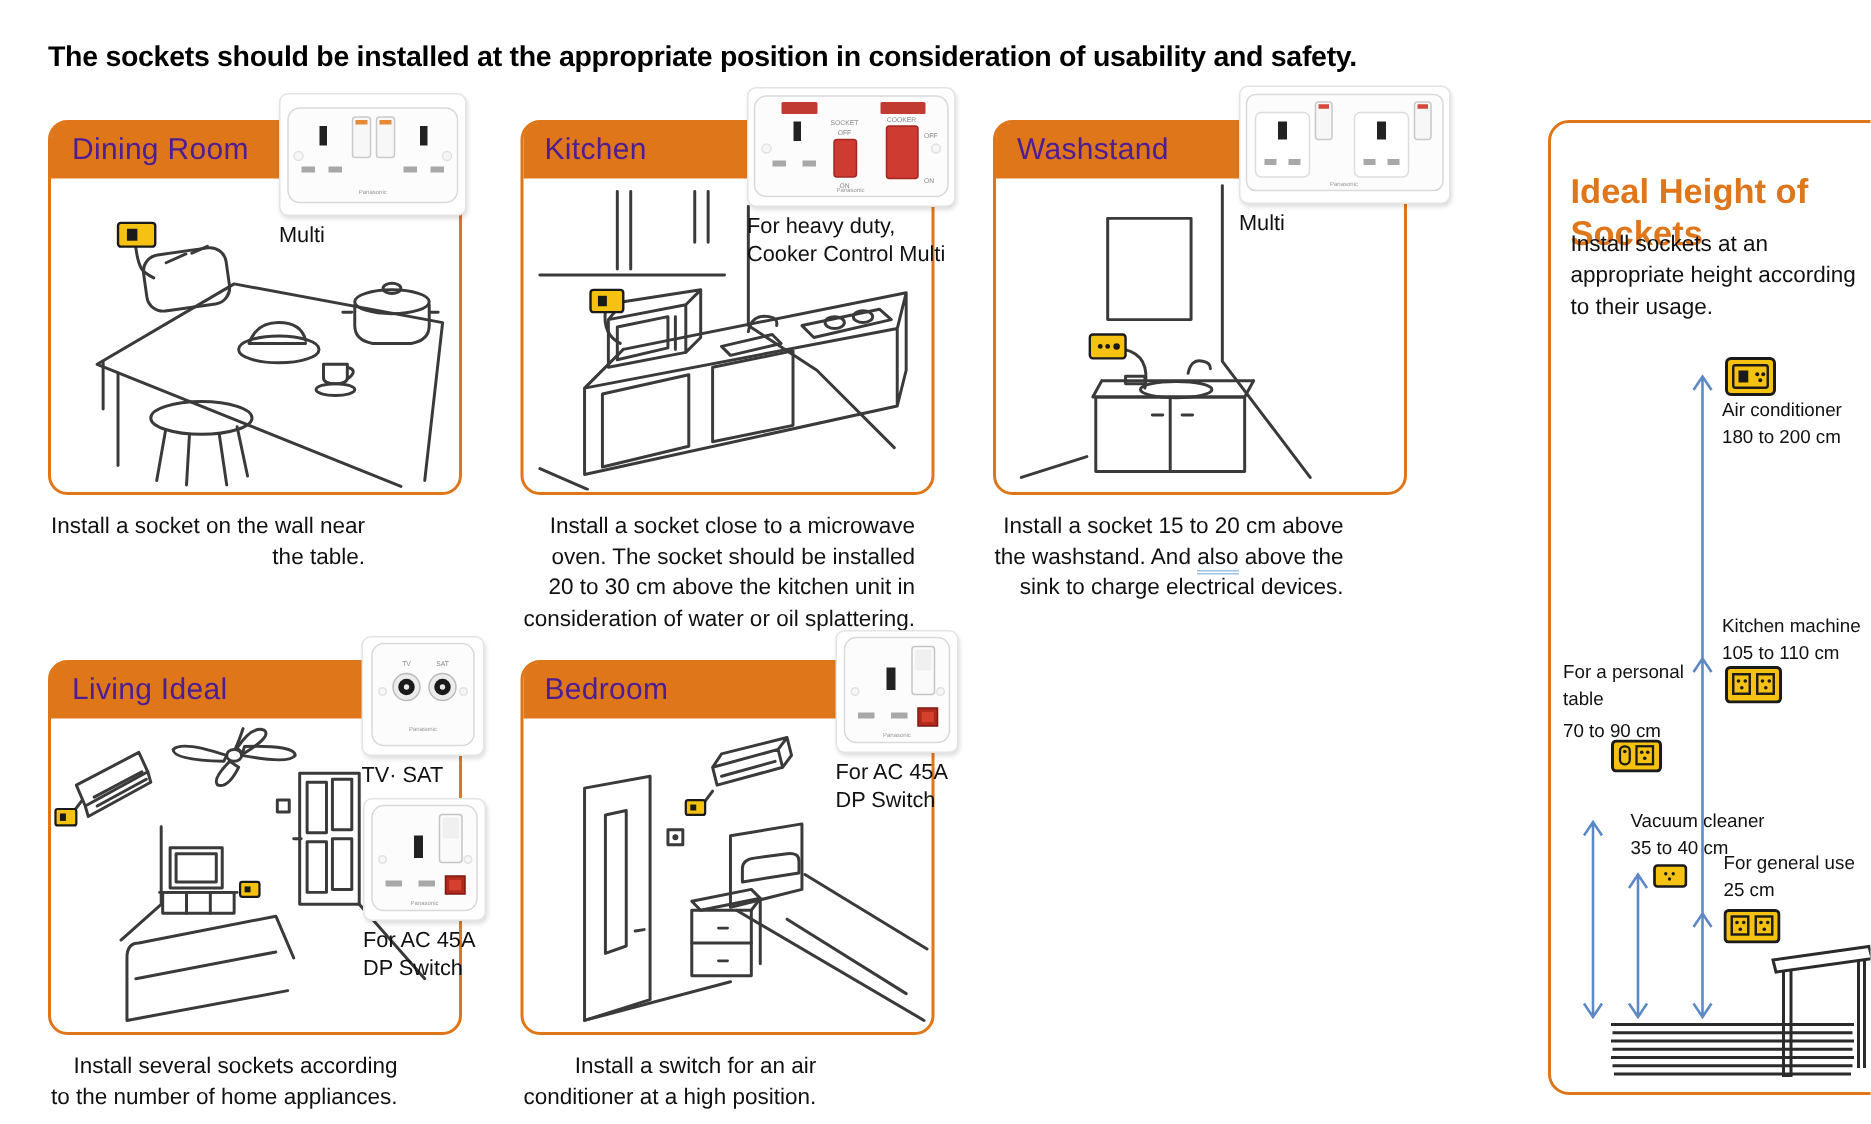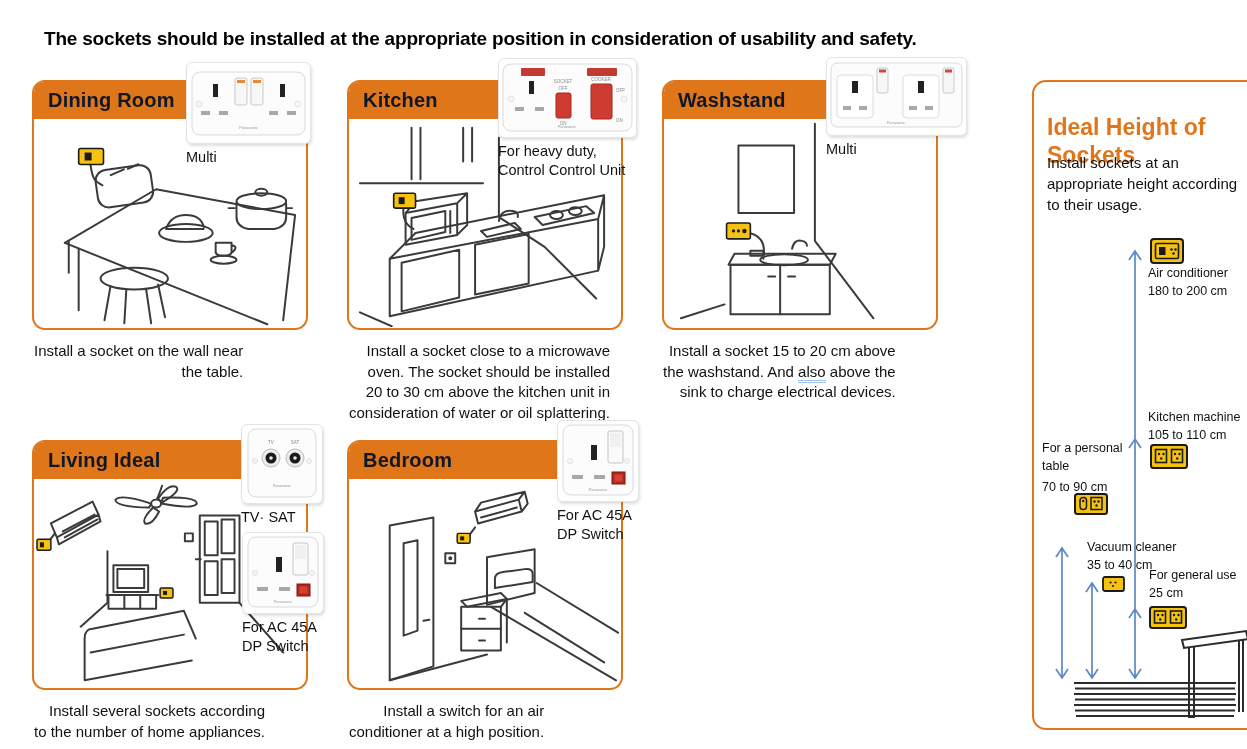--- a/index.html
+++ b/index.html
@@ -1,24 +1,24 @@
 <!DOCTYPE html>
 <html><head>
 <meta charset="utf-8">
 <style>
   html,body{margin:0;padding:0;}
   body{width:1247px;height:749px;position:relative;background:#fff;
        font-family:"Liberation Sans","DejaVu Sans",sans-serif;color:#111;overflow:hidden;}
   .page-title{position:absolute;left:32px;top:15px;font-size:19px;font-weight:700;
-              letter-spacing:-0.2px;color:#000;white-space:nowrap;margin-left:12px;}
+              letter-spacing:-0.2px;color:#000;white-space:nowrap;}
   .card{position:absolute;width:276px;height:250px;border:2px solid #E0761A;border-radius:13px;
         box-sizing:border-box;background:#fff;}
   .chead{position:absolute;left:0;top:0;right:0;height:37px;background:#E0761A;
          border-radius:10px 10px 0 0;display:flex;align-items:center;padding-left:14px;box-sizing:border-box;}
-  .chead-t{color:#0f172a;font-size:20px;font-weight:700;letter-spacing:0.2px;}
+  .chead-t{color:#4c1d95;font-size:20px;font-weight:400;letter-spacing:0.2px;}
   .illus{position:absolute;left:1px;top:39px;width:270px;height:206px;}
   .prod{position:absolute;z-index:6;}
   .pimg{display:block;background:#fff;border:1px solid #e4e4e4;border-radius:6px;
         box-shadow:1px 2px 3px rgba(0,0,0,.13);}
   .cap{font-size:14.5px;line-height:19px;color:#111;margin-top:4px;}
   .cap.center{text-align:left;}
   .desc{position:absolute;font-size:15px;line-height:20.5px;color:#111;z-index:4;text-align:right;}
   .grammar{border-bottom:3px double #9DC3E6;}
   .panel{position:absolute;left:1032px;top:80px;width:260px;height:650px;border:2px solid #E0761A;
          border-radius:14px;box-sizing:border-box;background:#fff;}
@@ -248,21 +248,21 @@
     <text x="102" y="22" font-size="4.5" fill="#8a8a8a" text-anchor="middle">COOKER</text>
     <rect x="92" y="25" width="21" height="35" rx="2" fill="#ce3b30" stroke="#a42820"></rect>
     <text x="117" y="33" font-size="4.5" fill="#8a8a8a">OFF</text>
     <text x="117" y="63" font-size="4.5" fill="#8a8a8a">ON</text>
     <circle cx="12" cy="40" r="3" fill="#f6f6f6" stroke="#e2e2e2"></circle>
     <circle cx="125" cy="40" r="3" fill="#f6f6f6" stroke="#e2e2e2"></circle>
     <text x="68" y="69" font-size="4" fill="#999" text-anchor="middle">Panasonic</text>
   </svg>
   <div class="cap">
     <div>For heavy duty,</div>
-    <div>Control Control Unit</div>
+    <div>Cooker Control Multi</div>
   </div>
 </div>
 
 <div class="prod" style="left:826px;top:57px;width:139px">
   <svg class="pimg" width="139" height="77" viewBox="0 0 139 77">
     <rect x="4" y="5" width="131" height="64" rx="6" fill="#fcfcfc" stroke="#d9d9d9"></rect>
     <rect x="10" y="17" width="36" height="43" rx="4" fill="#fff" stroke="#ddd"></rect>
     <rect x="25" y="23" width="6" height="12" fill="#222"></rect>
     <rect x="16" y="48" width="8" height="4" fill="#a8a8a8"></rect>
     <rect x="32" y="48" width="8" height="4" fill="#a8a8a8"></rect>

